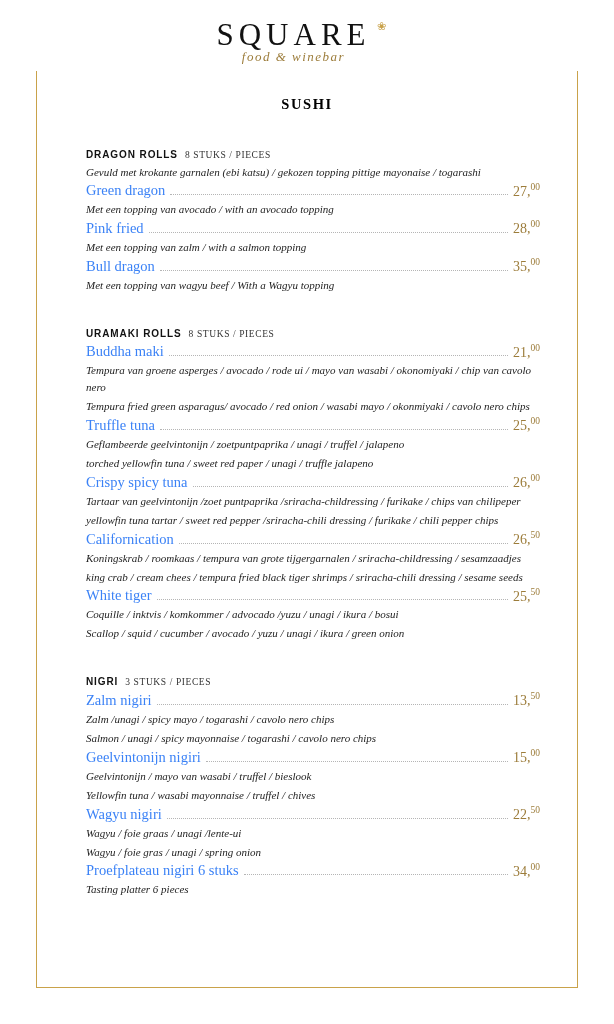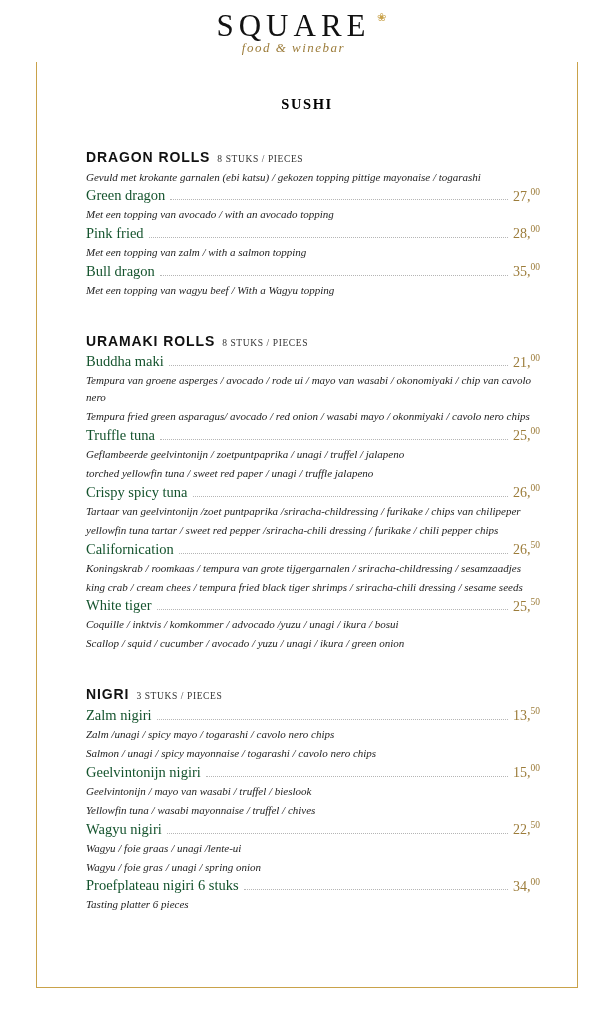--- a/index.html
+++ b/index.html
@@ -25,21 +25,21 @@
     left: 36px;
     top: 36px;
     right: 36px;
     bottom: 36px;
     border: 1px solid #c9a24a;
     pointer-events: none;
   }
   .logo-block {
     position: absolute;
     left: 0;
-    top: 6px;
+    top: 15px;
     width: 587px;
     text-align: center;
     z-index: 3;
     background: #ffffff;
     padding: 4px 0 6px 0;
   }
   .logo-wrap {
     display: inline-block;
     background: #ffffff;
     padding: 0 22px;
@@ -94,21 +94,21 @@
   }
   .section-head {
     display: flex;
     align-items: baseline;
     gap: 7px;
     margin-bottom: 4px;
   }
   .section-title {
     font-family: "Liberation Sans", sans-serif;
     font-weight: bold;
-    font-size: 14px;
+    font-size: 10px;
     letter-spacing: 0.9px;
     color: #111;
   }
   .section-sub {
     font-family: Liberation Serif, serif;
     font-size: 9.5px;
     letter-spacing: 0.6px;
     color: #333;
   }
   .item {
@@ -123,21 +123,21 @@
     margin: 2px 0 1px 0;
   }
   .item-line {
     display: flex;
     align-items: baseline;
     width: 100%;
   }
   .item-name {
     font-family: "Liberation Serif", serif;
     font-size: 14.5px;
-    color: #14532d;
+    color: #3b82f6;
     white-space: nowrap;
   }
   .dots {
     flex: 1 1 auto;
     border-bottom: 1px dotted #b5b5b5;
     margin: 0 5px 4px 5px;
     height: 1px;
   }
   .price {
     font-family: "Liberation Serif", serif;

